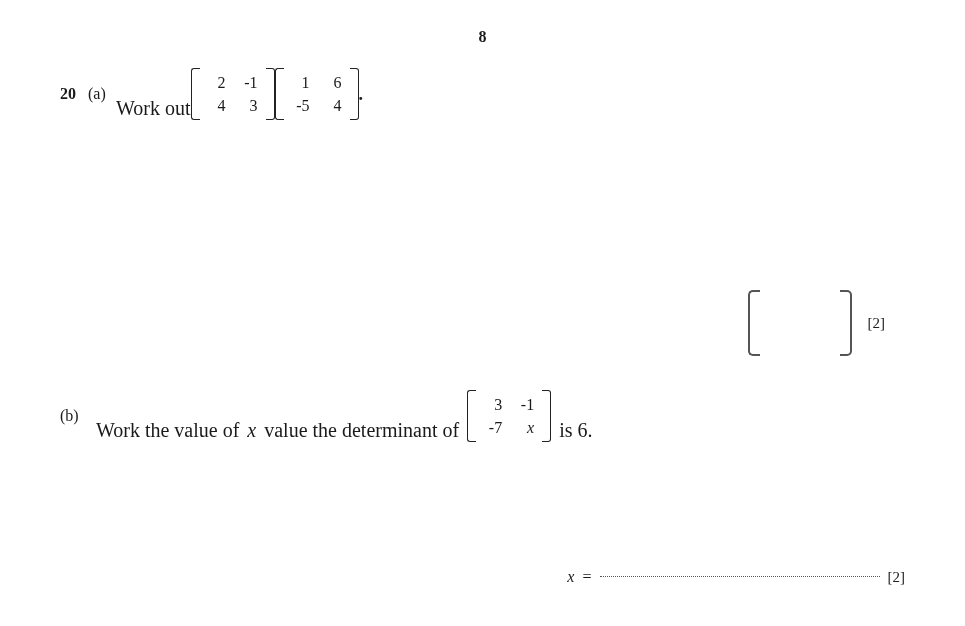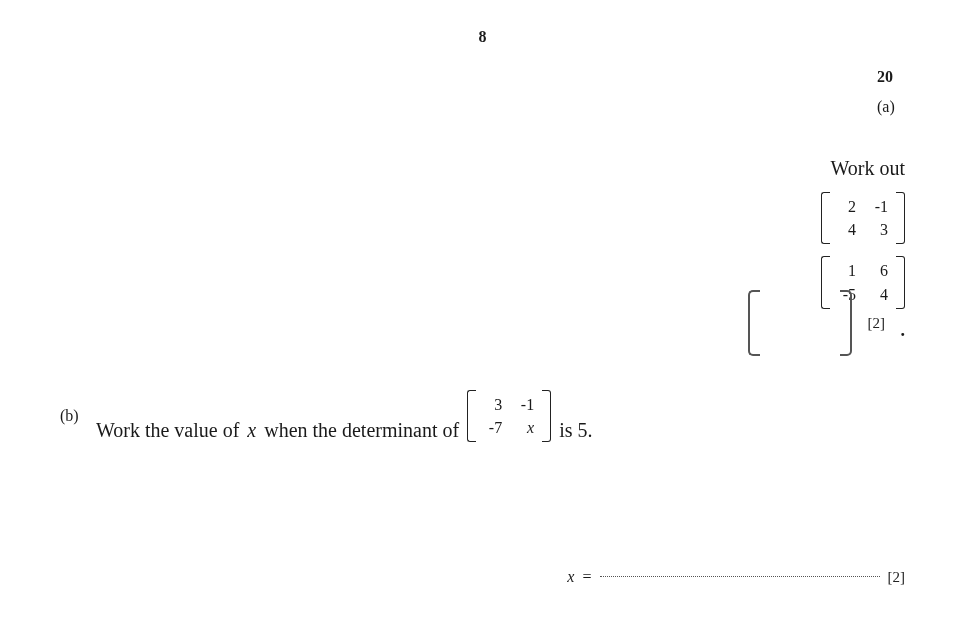--- a/index.html
+++ b/index.html
@@ -37,23 +37,21 @@
 
     .question-block {
       position: absolute;
       top: 68px;
       left: 60px;
       right: 60px;
     }
 
     .question-line {
       display: flex;
-      align-items: flex-end;
-      gap: 12px;
-      flex-direction: column;
+      align-items: center;
     }
 
     .question-number {
       font-weight: bold;
       font-size: 16px;
       min-width: 28px;
     }
 
     .question-part-label {
       font-size: 16px;
@@ -243,38 +241,38 @@
       <div class="bracket-space"></div>
       <div class="bracket-right"></div>
     </div>
     <span class="marks-label">[2]</span>
   </div>
 
   <div class="part-b-block">
     <span class="question-part-label">(b)</span>
     <span class="question-text">Work the value of</span>
     <span class="question-text italic-var">x</span>
-    <span class="question-text">when the determinant of</span>
+    <span class="question-text">value the determinant of</span>
 
     <span class="matrix-2x2">
       <span class="m-bracket-l"></span>
       <span class="m-content">
         <span class="m-row">
           <span class="m-cell">3</span>
           <span class="m-cell">-1</span>
         </span>
         <span class="m-row">
           <span class="m-cell">-7</span>
           <span class="m-cell italic-var">x</span>
         </span>
       </span>
       <span class="m-bracket-r"></span>
     </span>
 
-    <span class="question-text">is 5.</span>
+    <span class="question-text">is 6.</span>
   </div>
 
   <div class="answer-line-block">
     <span class="italic-var">x</span>
     <span>=</span>
     <div class="dotted-line"></div>
     <span class="marks-label">[2]</span>
   </div>
 
 </div>

